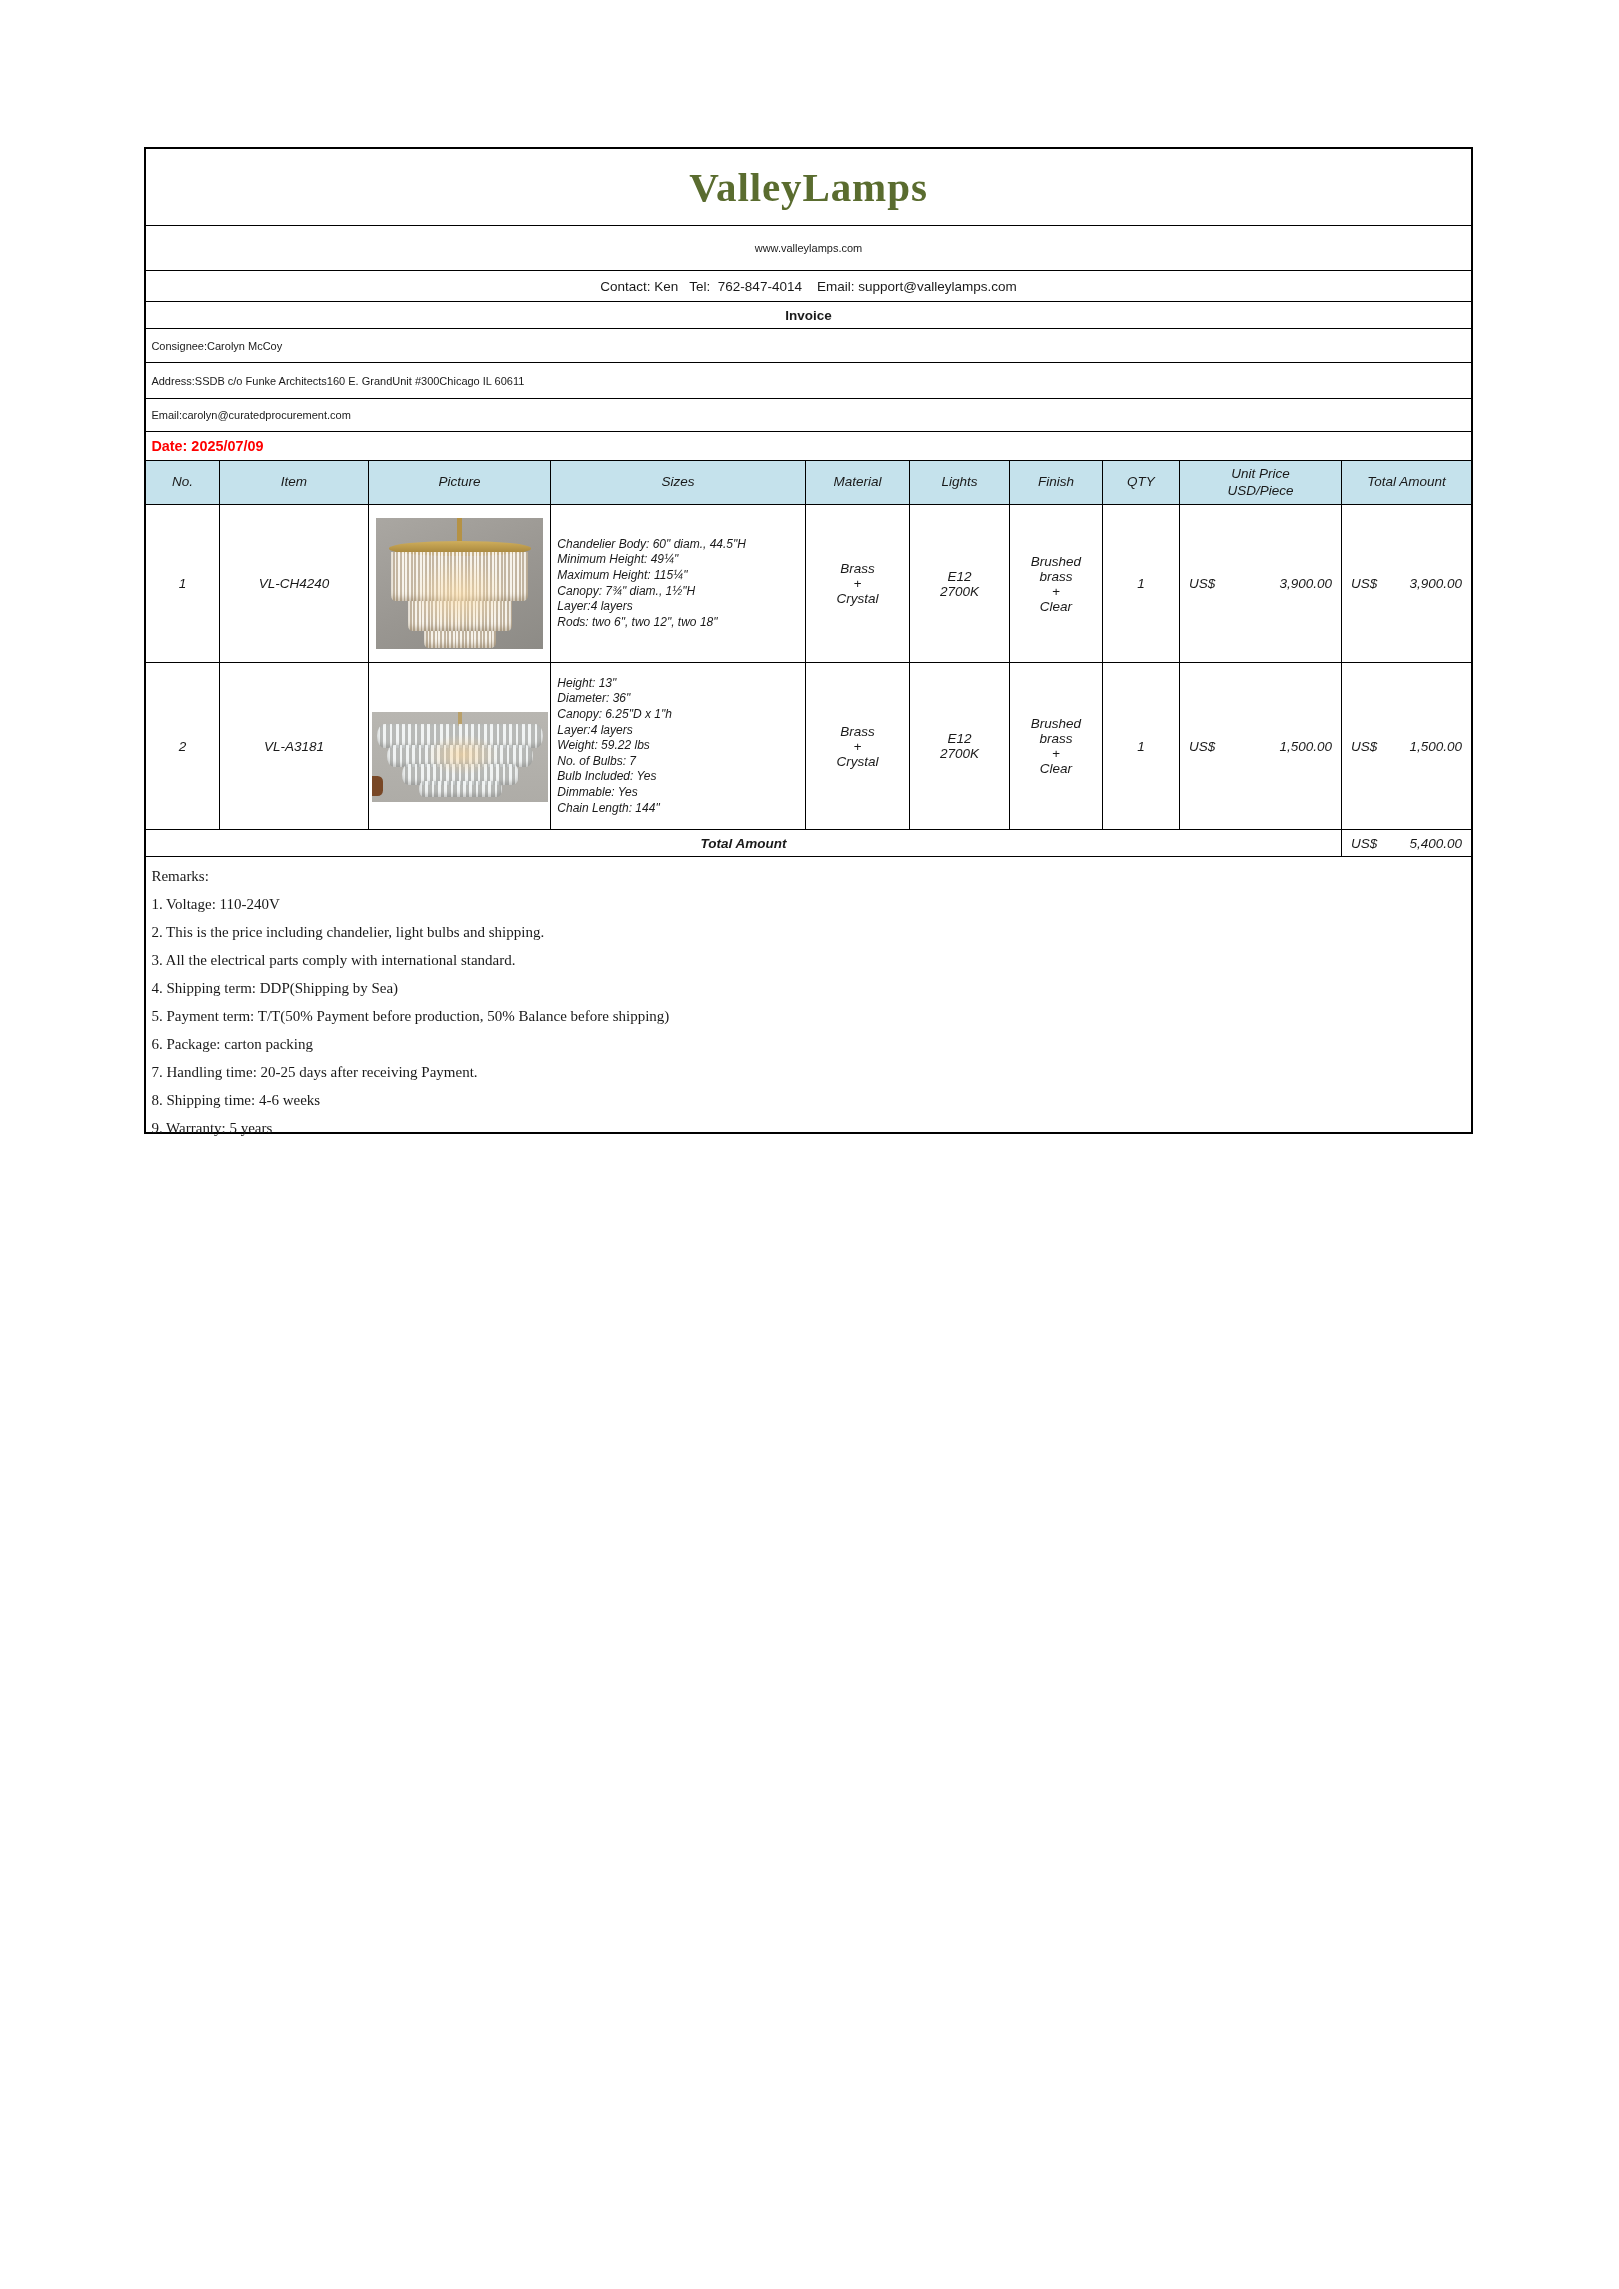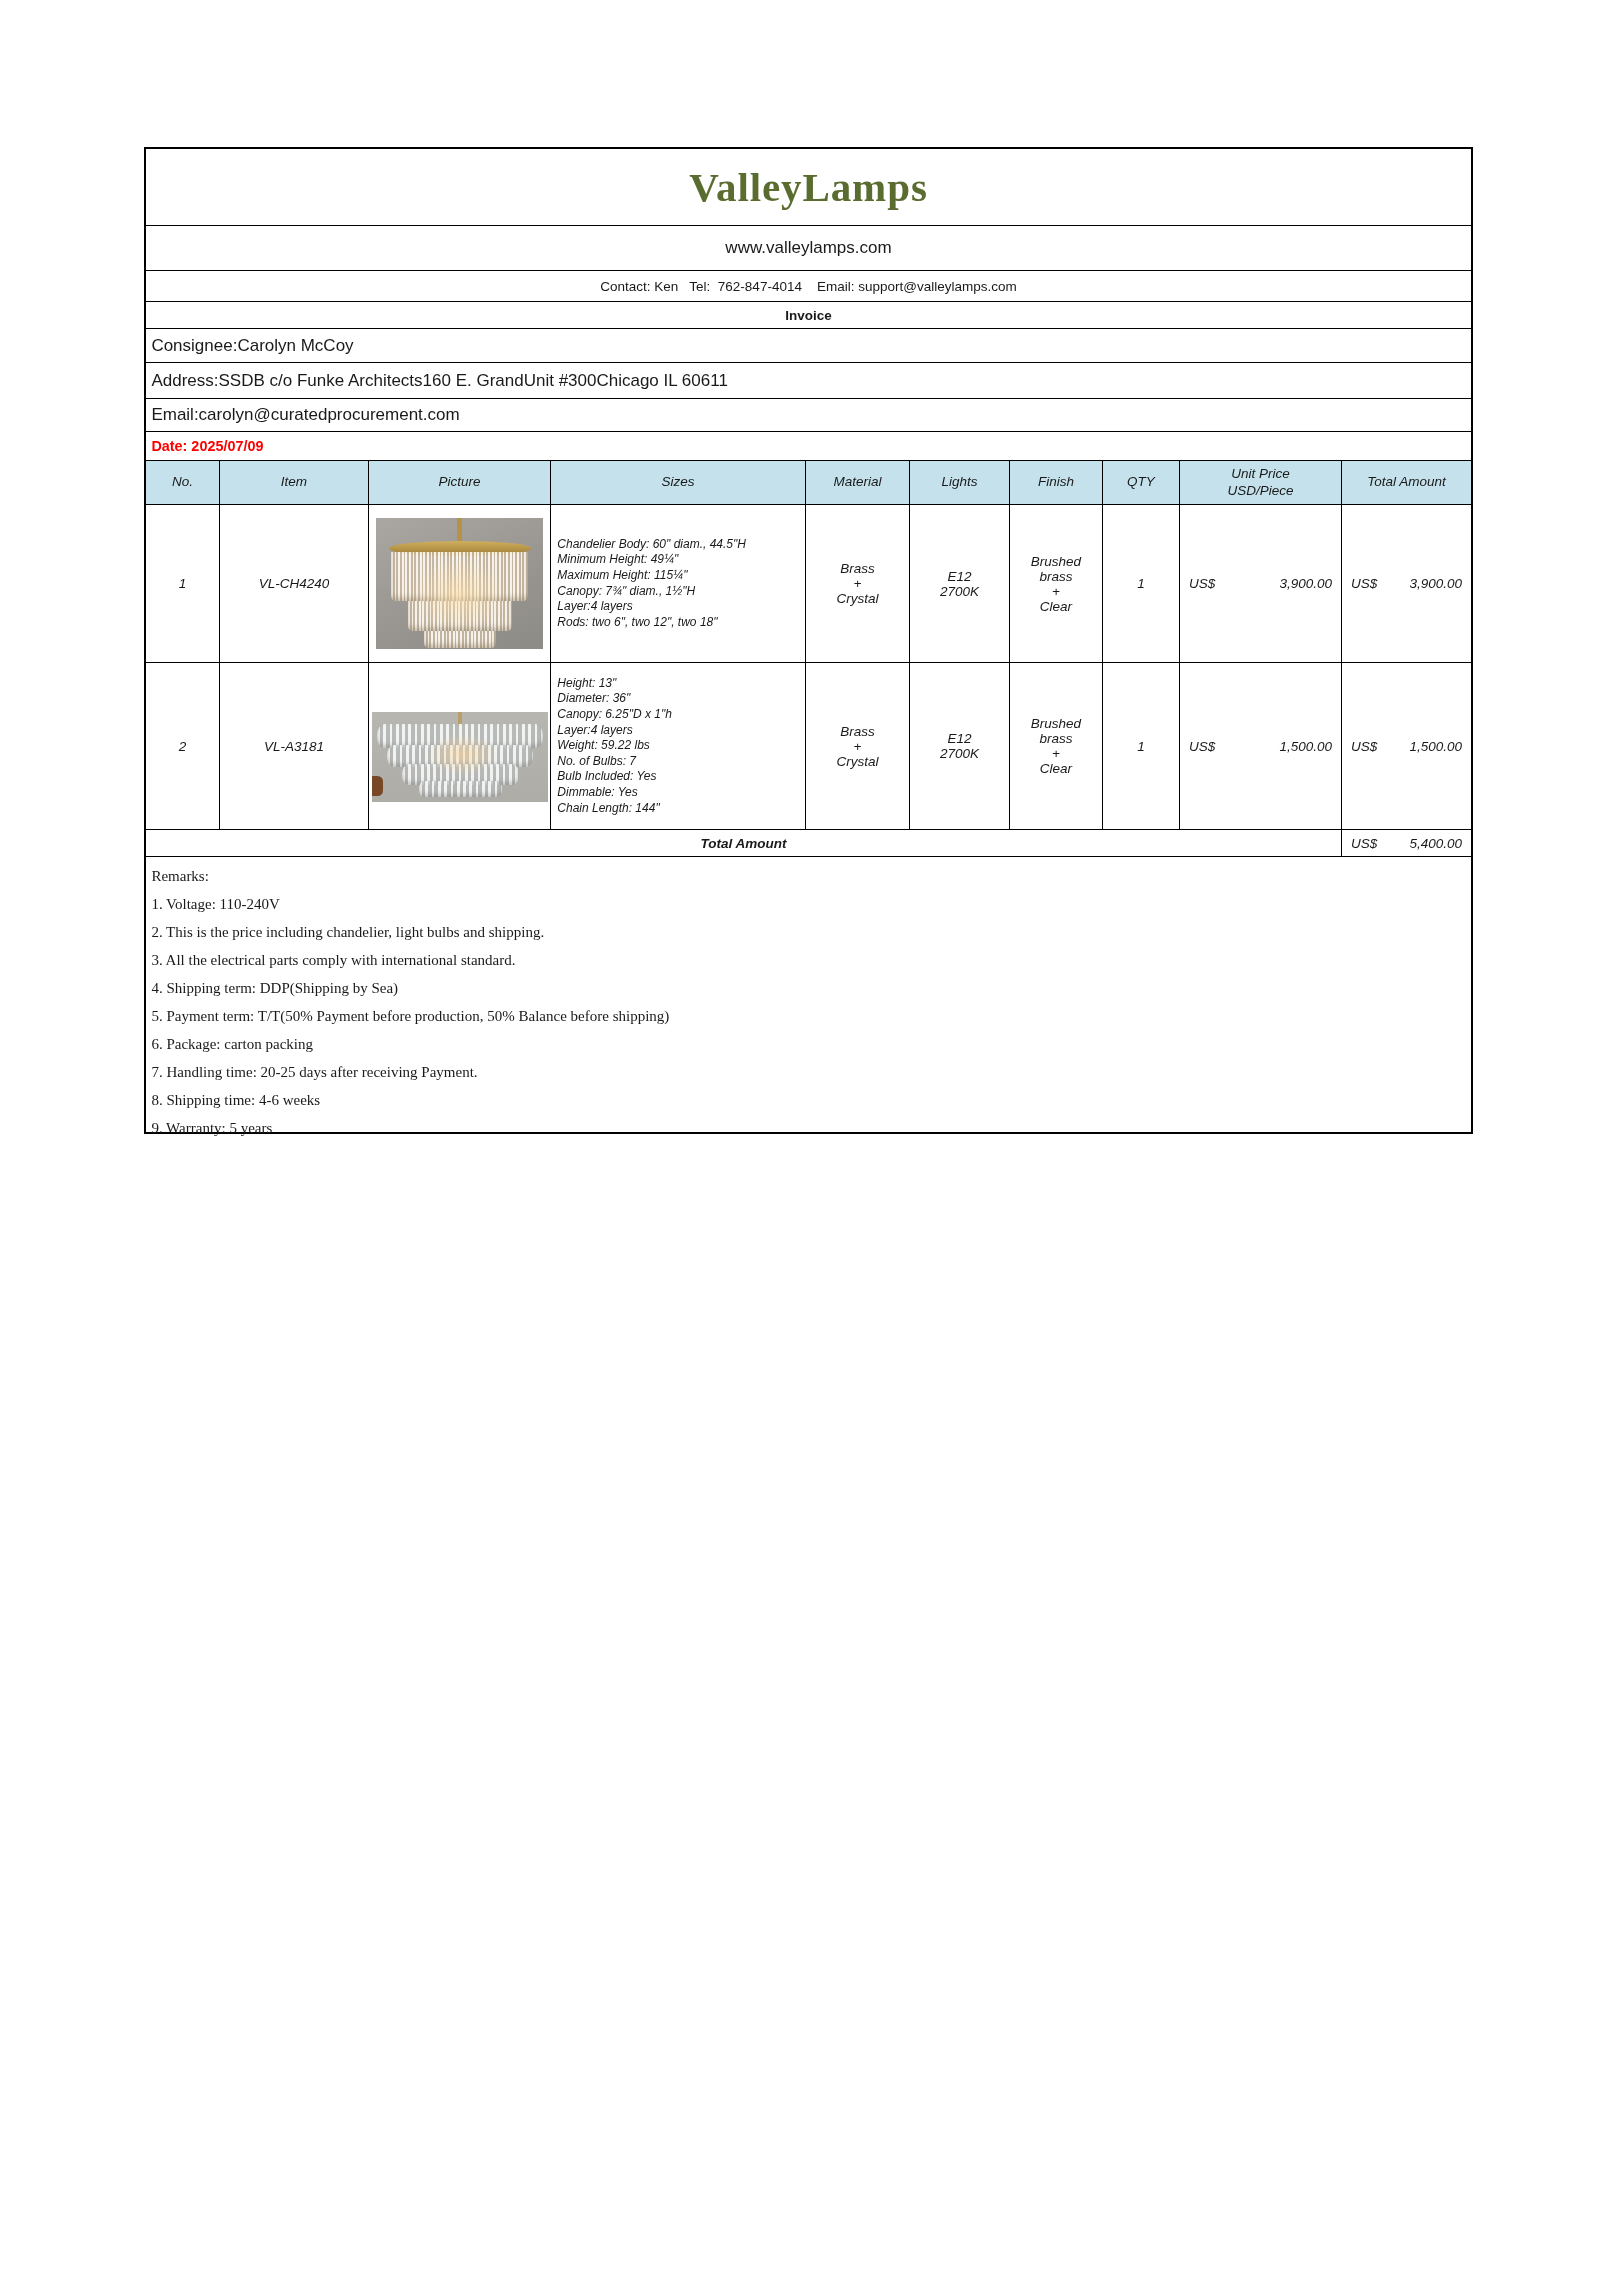--- a/index.html
+++ b/index.html
@@ -30,24 +30,24 @@
   .band-email   { height:33px; }
   .band-date    { height:29px; }
 
   .logo-text {
     font-family:"Liberation Serif", serif;
     font-weight:bold;
     font-size:41px;
     color:#5a6c2f;
     letter-spacing:0.9px;
   }
-  .site-text { font-size:17px; }
+  .site-text { font-size:11px; }
   .contact-text { font-size:13.5px; white-space:pre; }
   .invoice-text { font-size:13.5px; font-weight:bold; }
-  .meta-text { font-size:17px; }
+  .meta-text { font-size:11px; }
   .date-text { font-size:14.4px; font-weight:bold; color:#fe0000; }
 
   
   .grid {
     display:grid;
     grid-template-columns:74px 149px 182px 255px 104px 100px 93px 77px 162px 1fr;
     font-style:italic;
   }
   .cell {
     border-right:1.8px solid #000;

